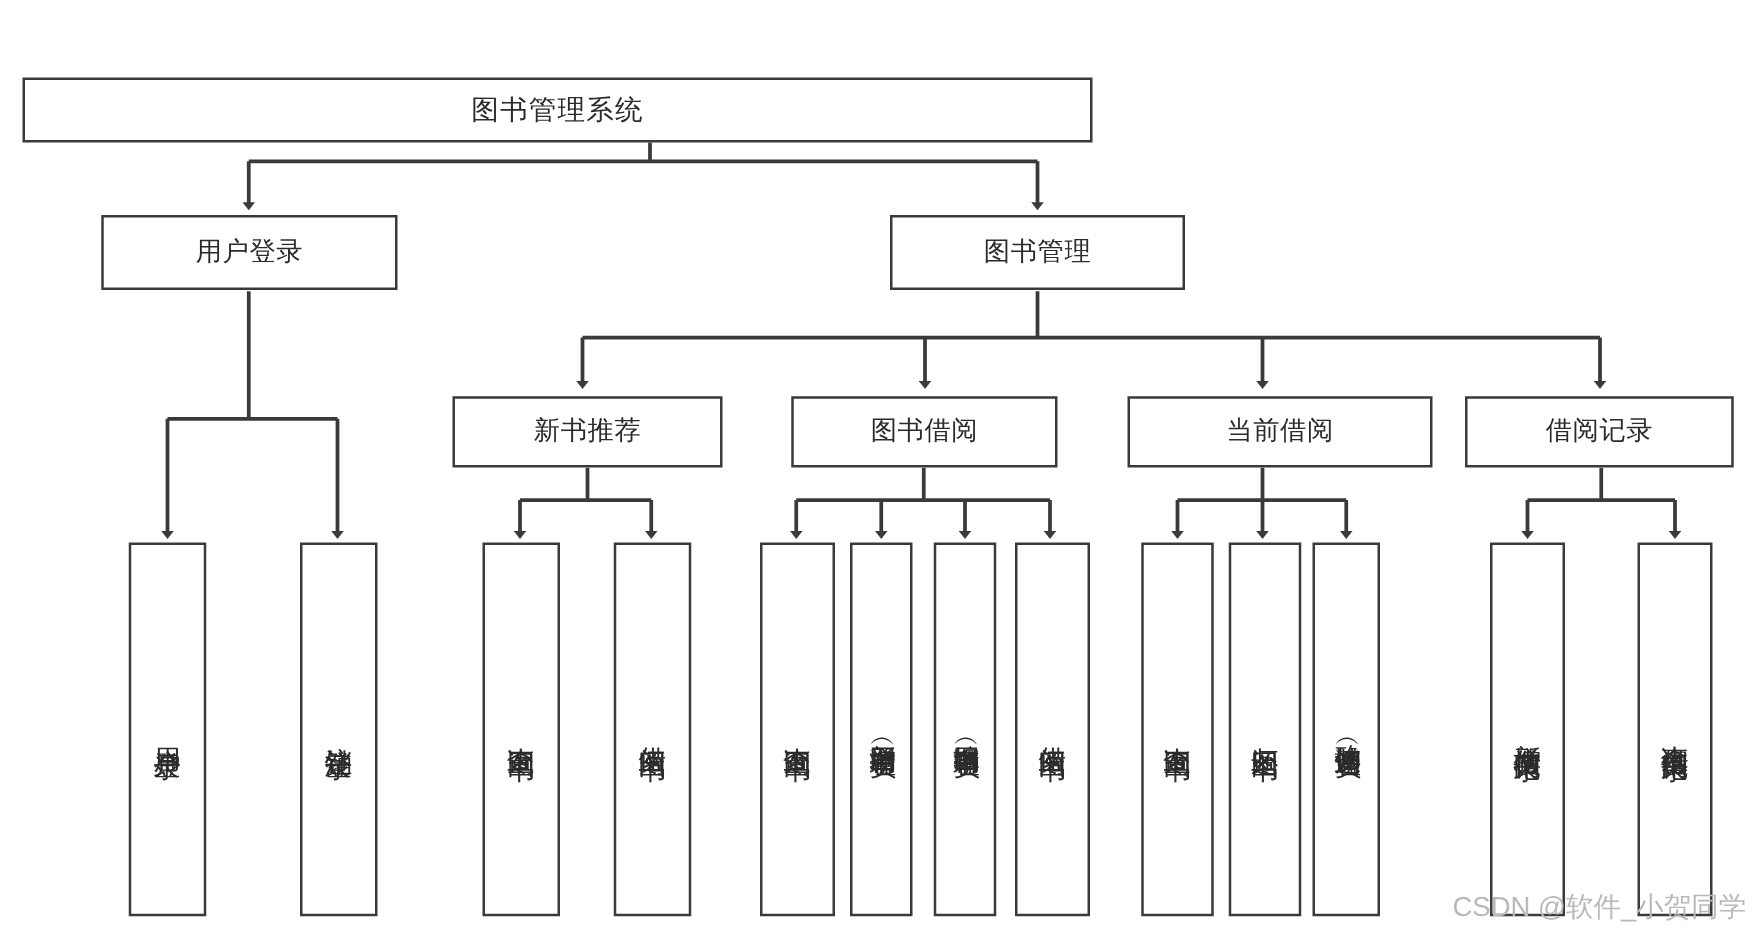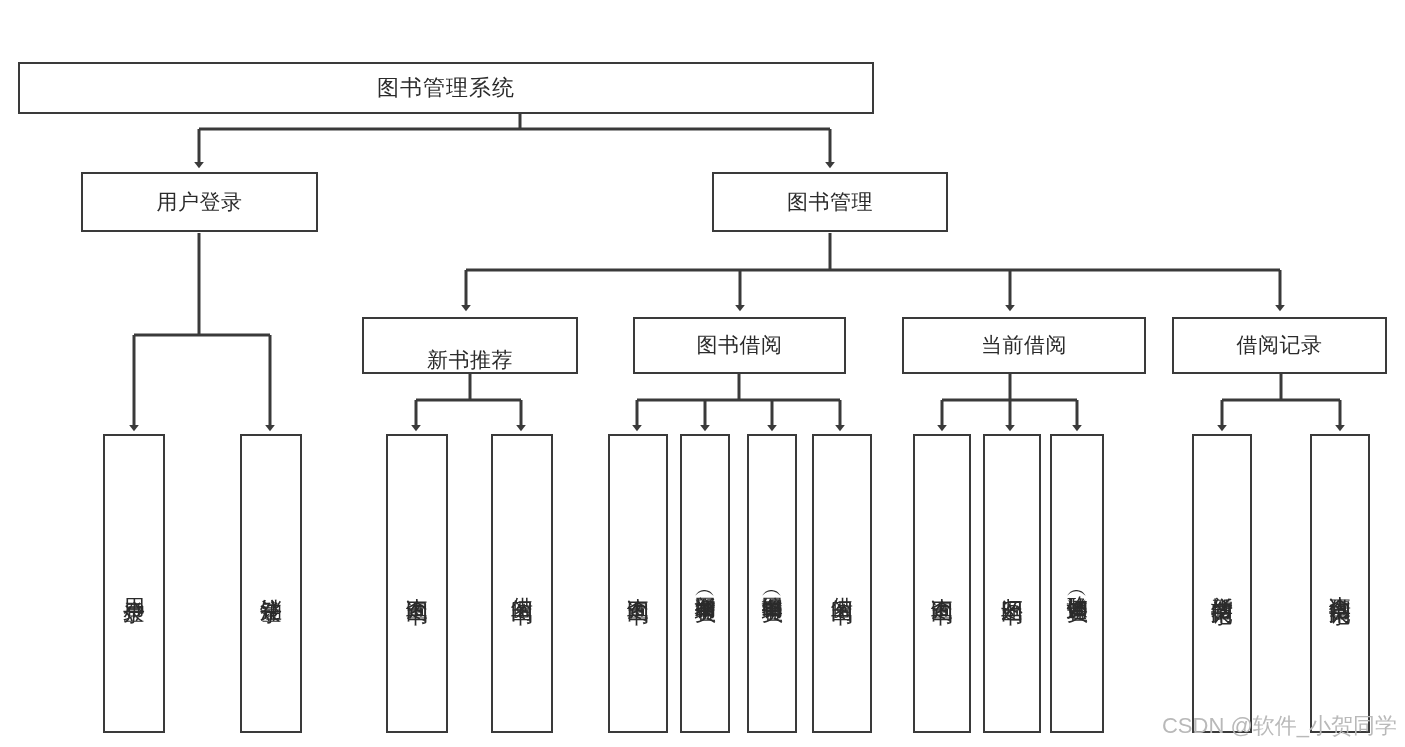--- a/index.html
+++ b/index.html
@@ -135,21 +135,21 @@
     <span class="node-label">图书管理系统</span>
   </div>
 
   <div class="node horizontal" style="left:81px; top:172px; width:237px; height:60px;">
     <span class="node-label">用户登录</span>
   </div>
   <div class="node horizontal" style="left:712px; top:172px; width:236px; height:60px;">
     <span class="node-label">图书管理</span>
   </div>
 
-  <div class="node horizontal" style="left:362px; top:317px; width:216px; height:57px;align-items:flex-end;">
+  <div class="node horizontal" style="left:362px; top:317px; width:216px; height:57px;">
     <span class="node-label">新书推荐</span>
   </div>
   <div class="node horizontal" style="left:633px; top:317px; width:213px; height:57px;">
     <span class="node-label">图书借阅</span>
   </div>
   <div class="node horizontal" style="left:902px; top:317px; width:244px; height:57px;">
     <span class="node-label">当前借阅</span>
   </div>
   <div class="node horizontal" style="left:1172px; top:317px; width:215px; height:57px;">
     <span class="node-label">借阅记录</span>

